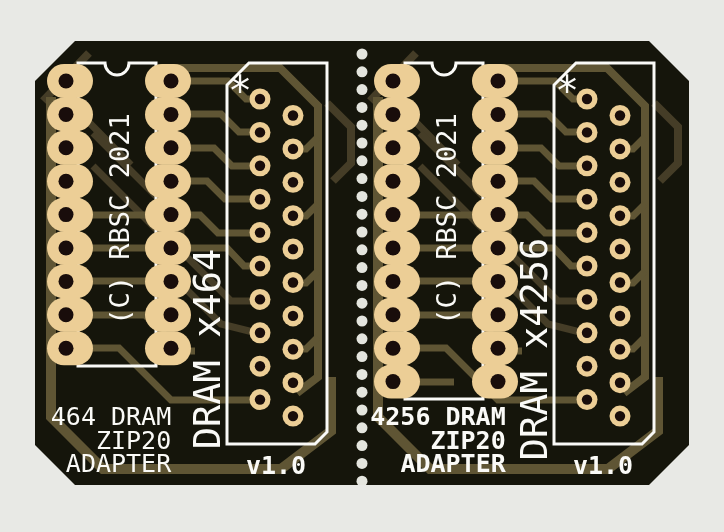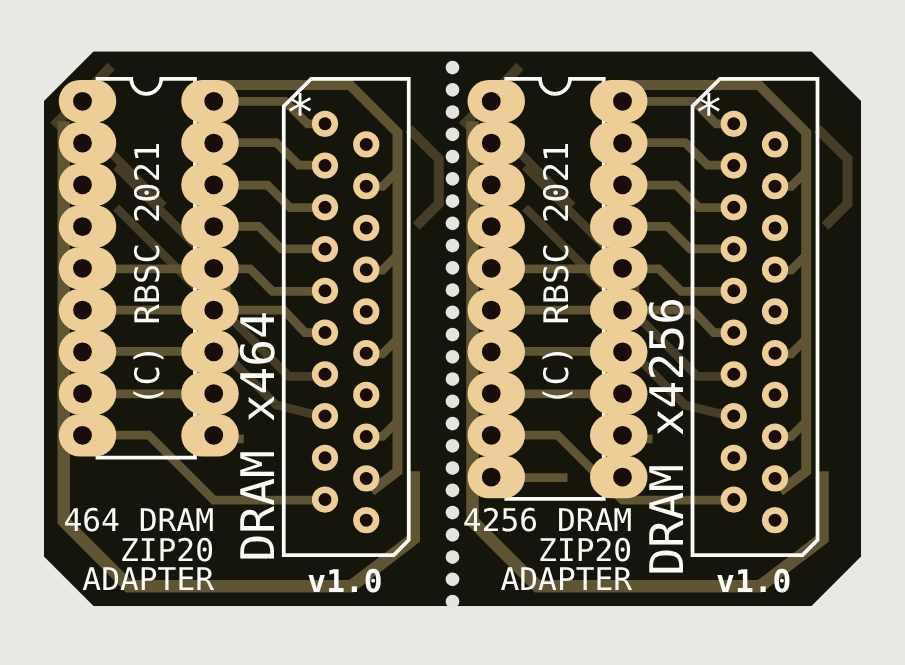--- a/index.html
+++ b/index.html
@@ -305,21 +305,21 @@
         <div>ZIP20</div>
         <div>ADAPTER</div>
       </div>
       <div class="silk version" style="color: rgb(250, 250, 247);">v1.0</div>
     </div>
 
     <div class="half-text" style="left:327px">
       <div class="silk copyright" style="color: rgb(250, 250, 247);">(C) RBSC 2021</div>
       <div class="silk part" style="color: rgb(250, 250, 247);">DRAM x4256</div>
       <div class="silk pin1" style="color: rgb(250, 250, 247);">*</div>
-      <div class="silk footer" style="color: rgb(250, 250, 247);">
+      <div class="silk footer" style="color: rgb(250, 250, 247); font-weight: bold;">
         <div>4256 DRAM</div>
         <div>ZIP20</div>
         <div>ADAPTER</div>
       </div>
       <div class="silk version" style="color: rgb(250, 250, 247);">v1.0</div>
     </div>
   </div>
 </div>
 
 </body></html>

